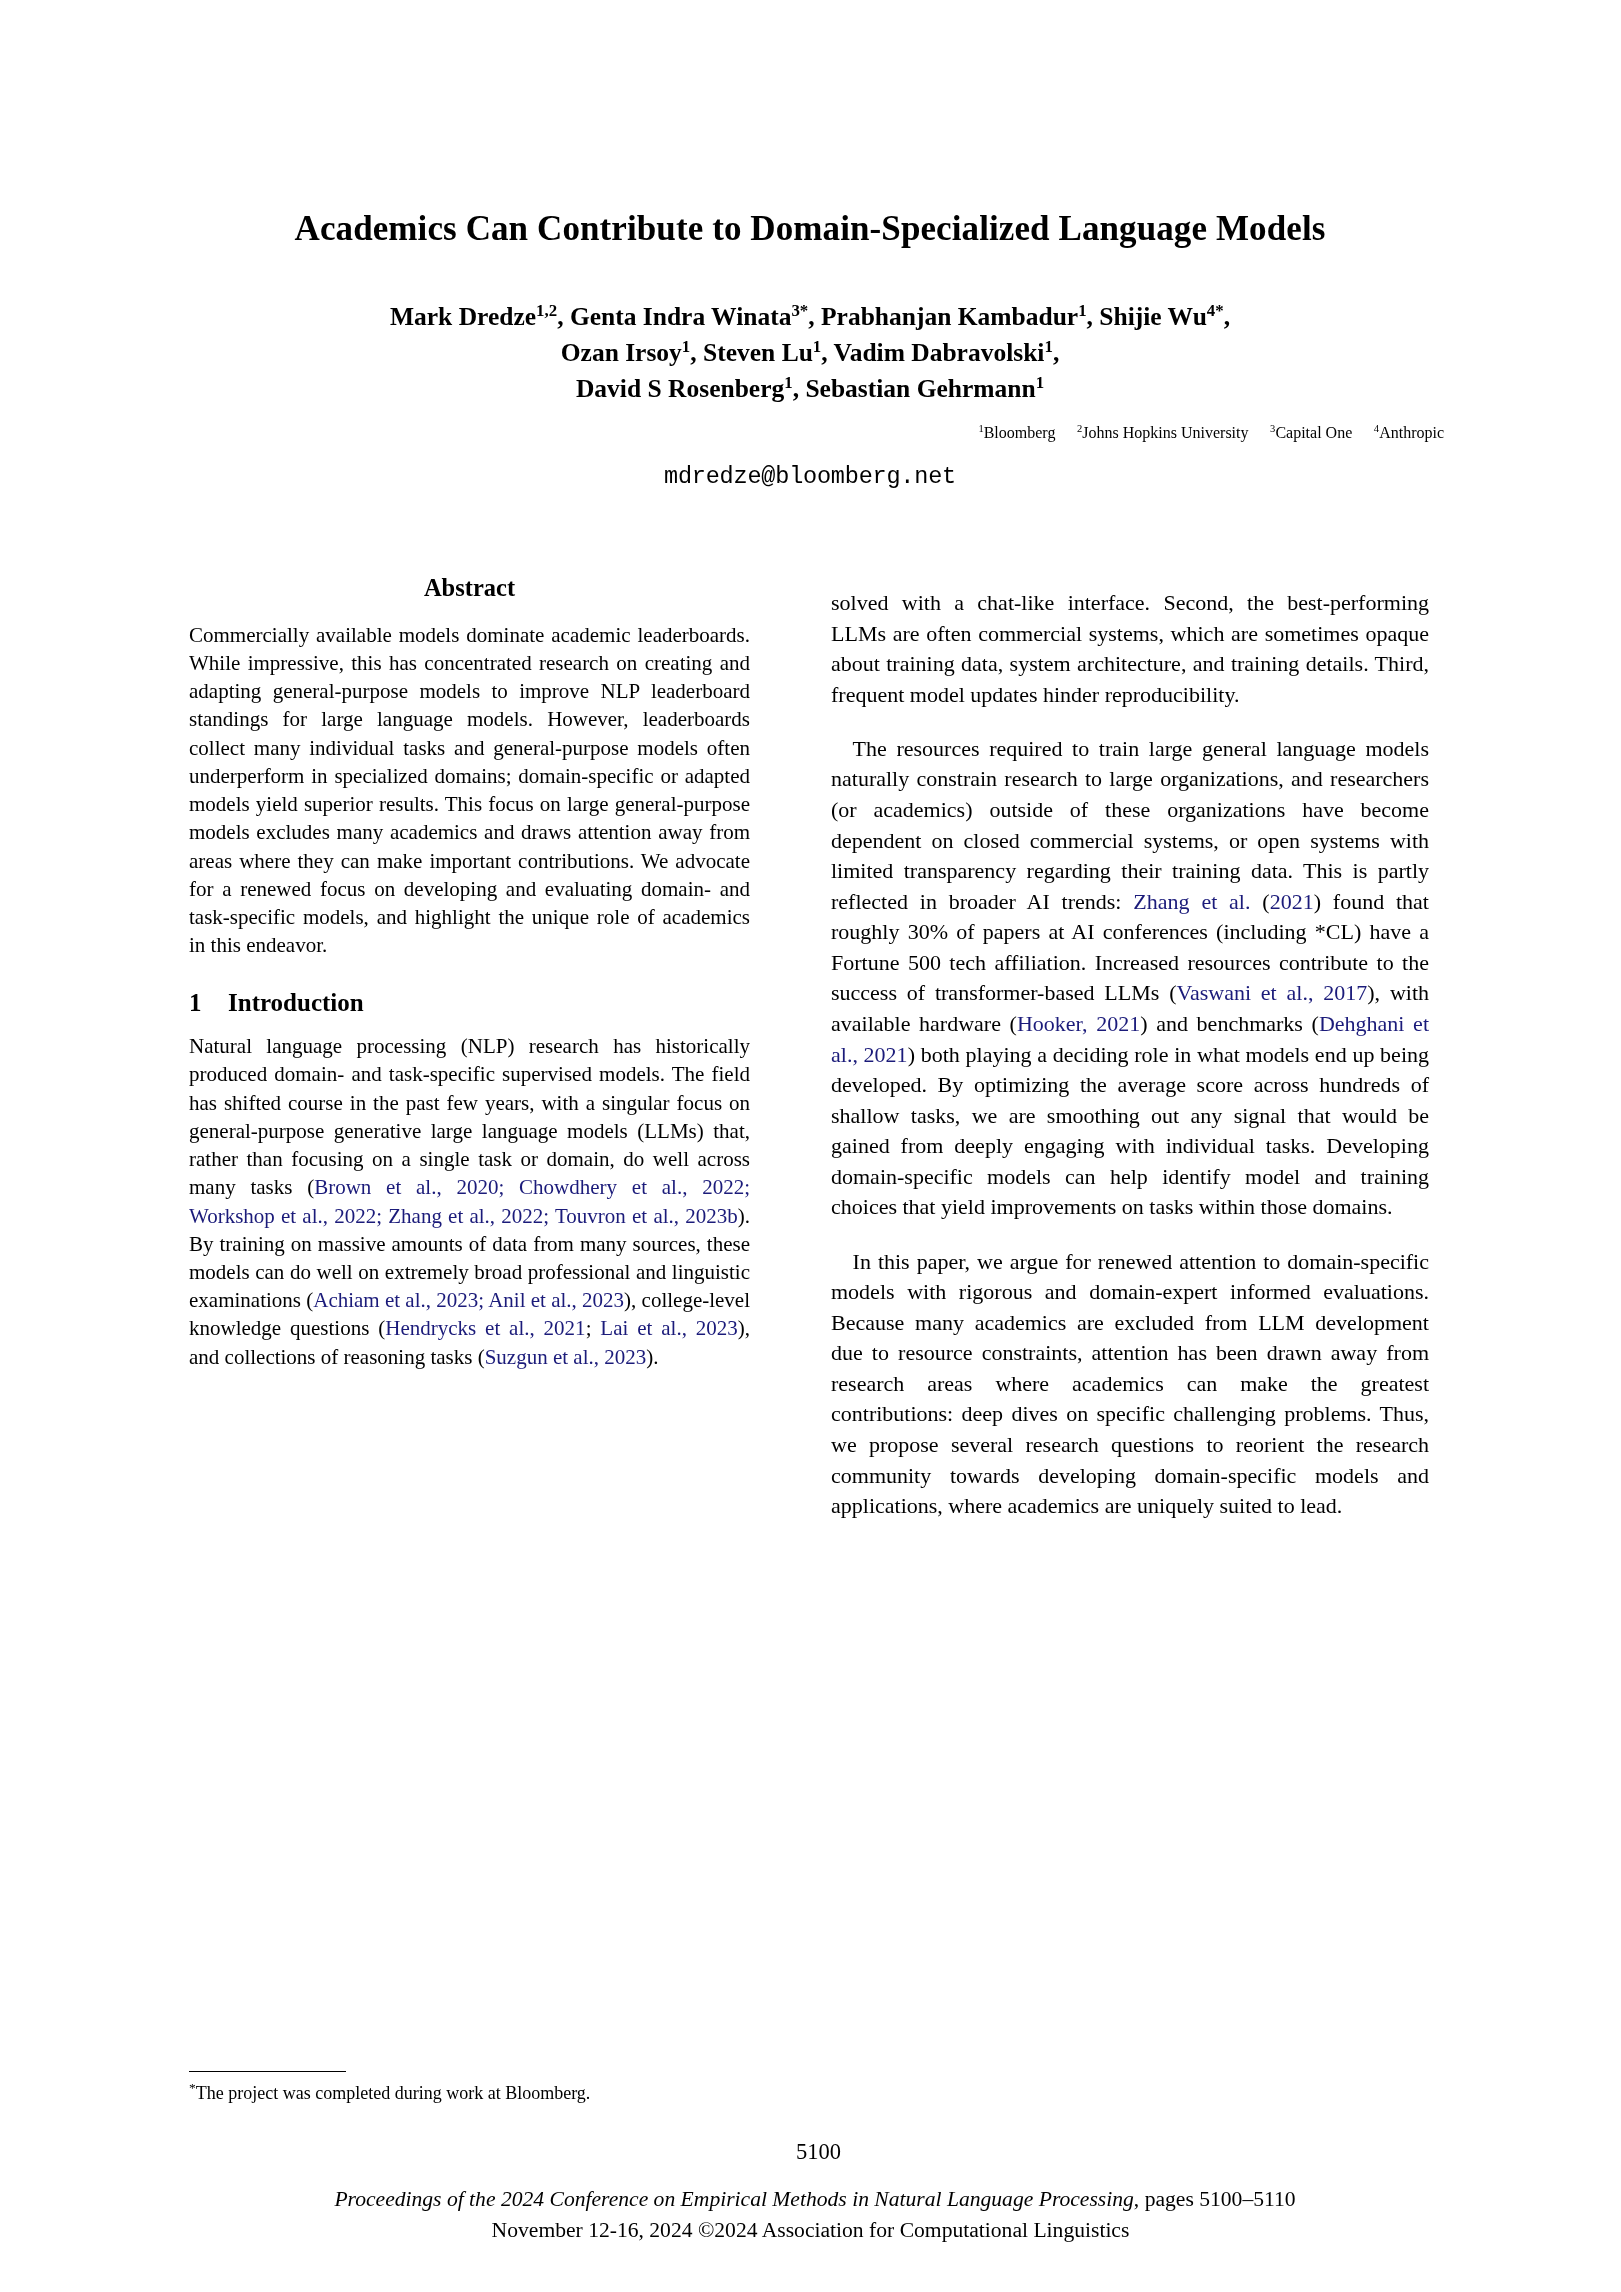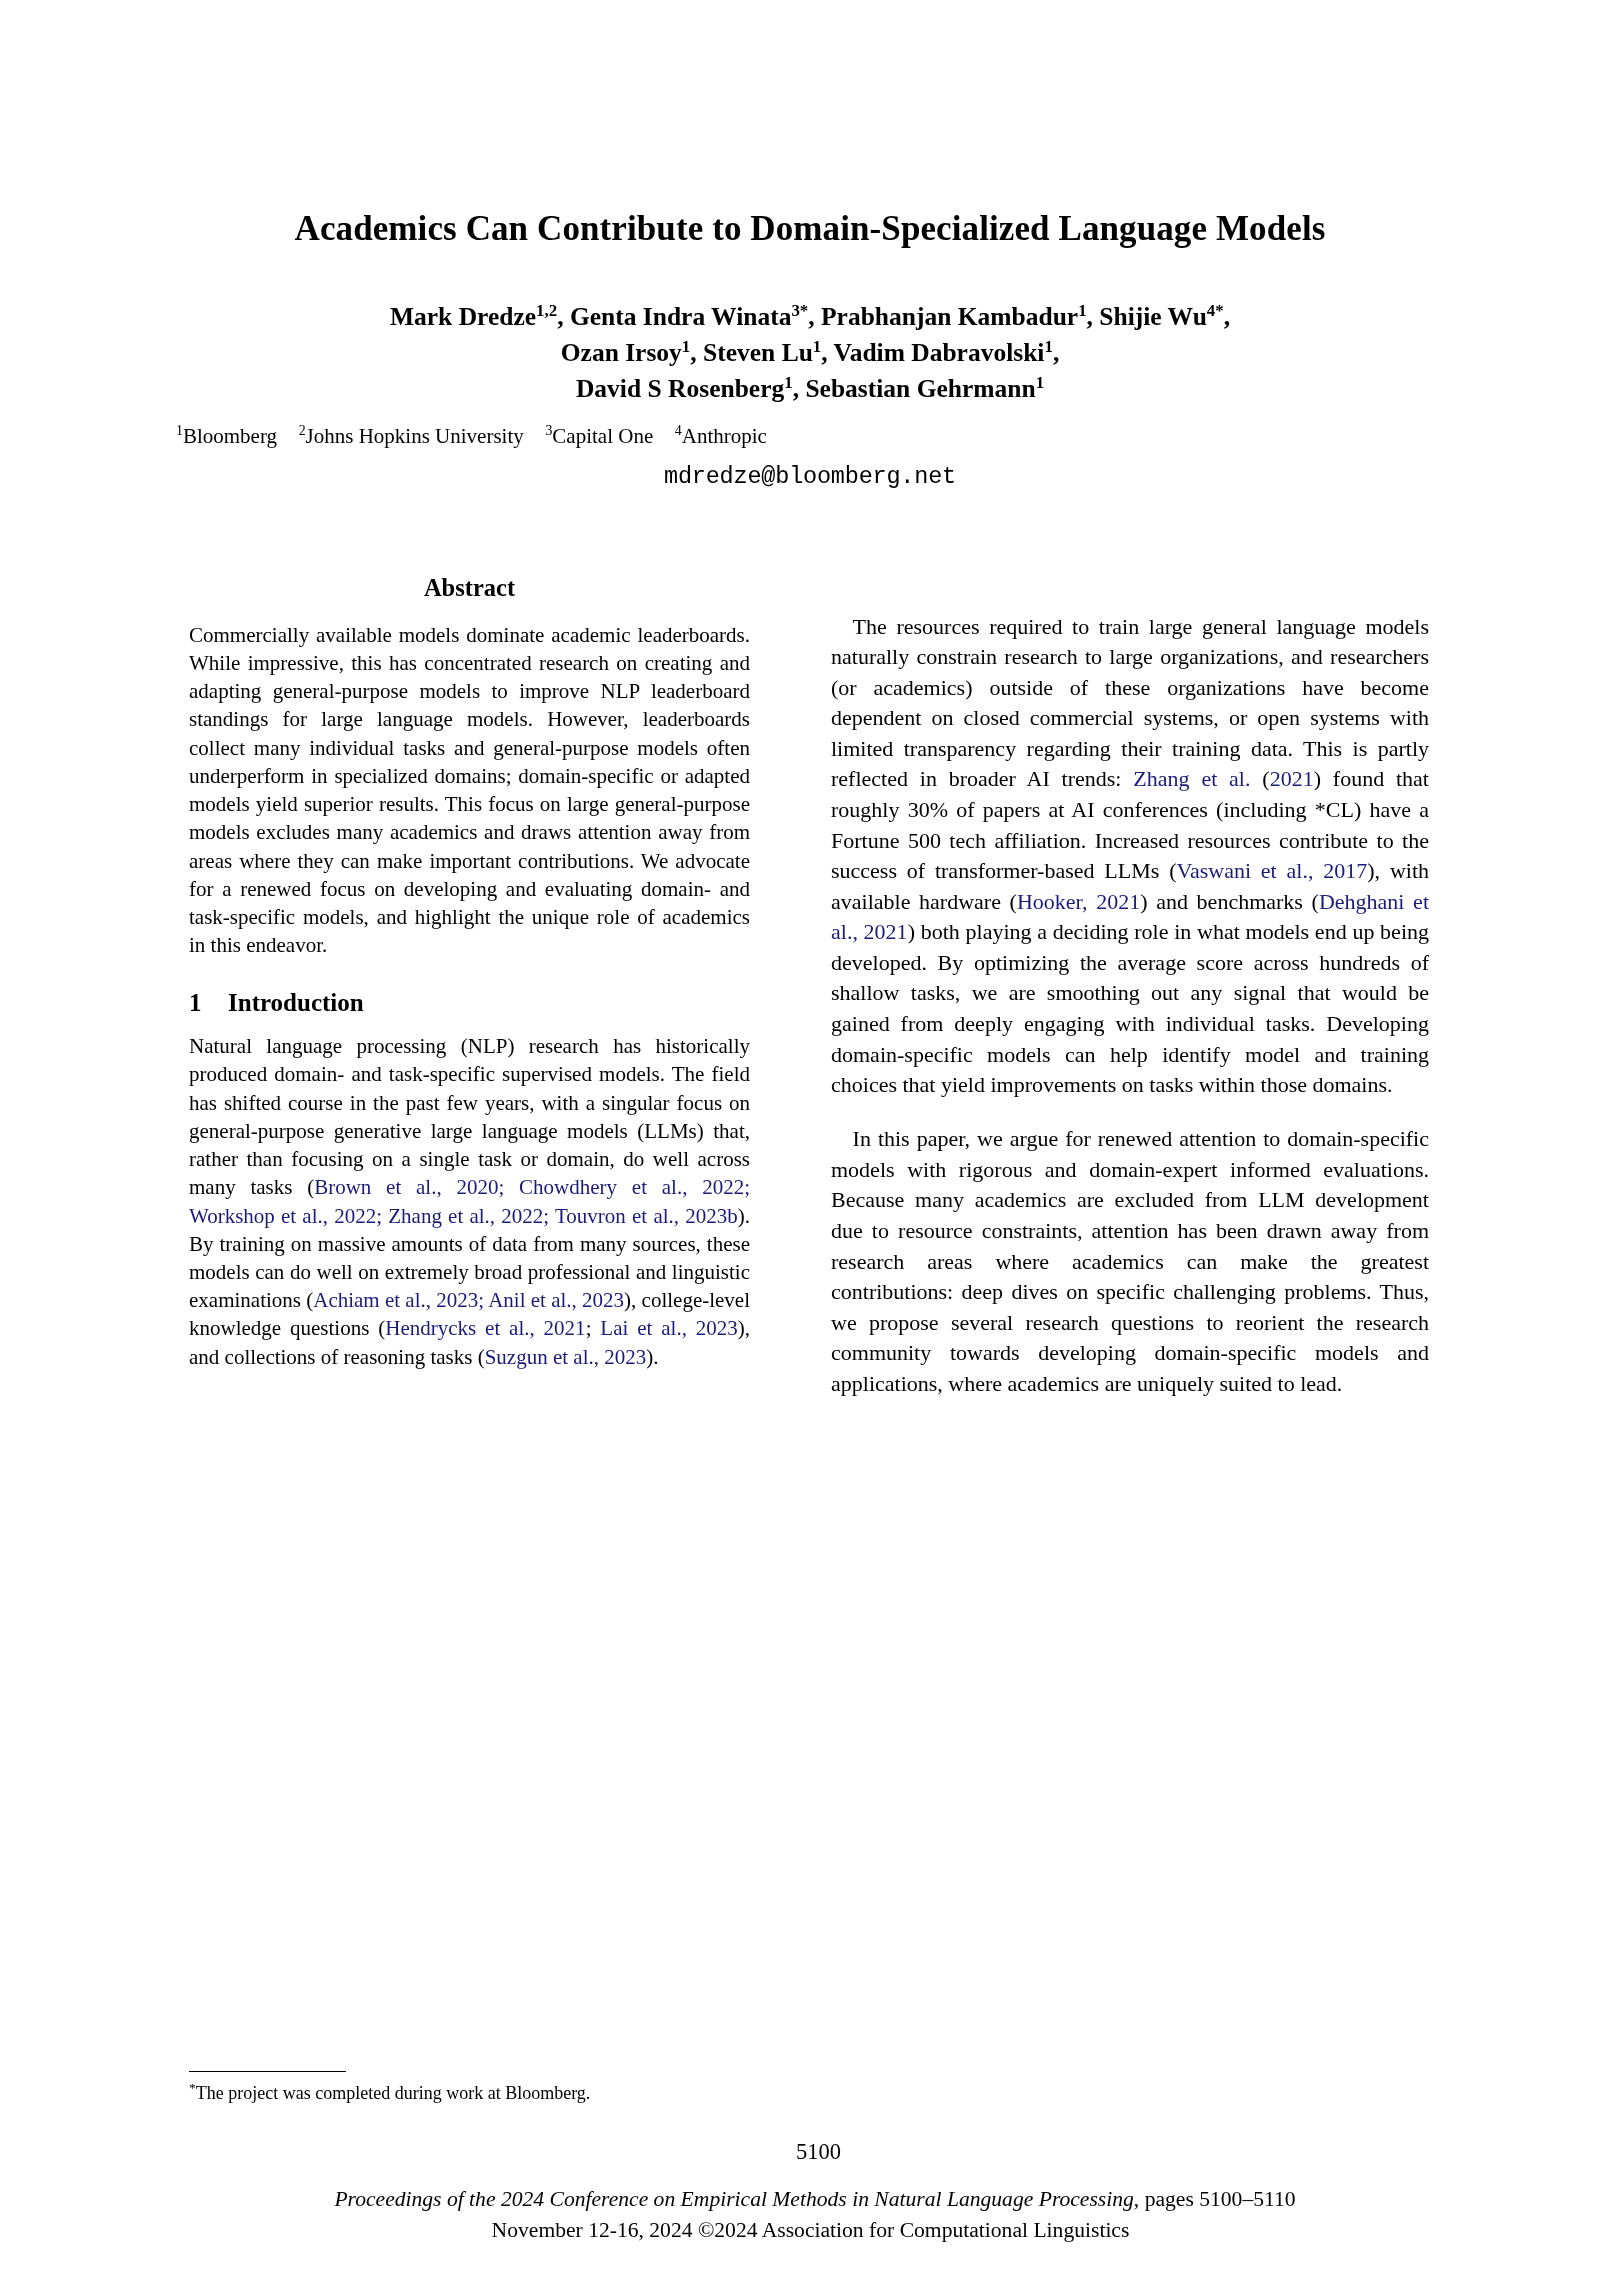--- a/index.html
+++ b/index.html
@@ -58,22 +58,22 @@
     vertical-align: super;
     line-height: 0;
     font-weight: normal;
   }
 
   .affils {
     position: absolute;
     left: 176px;
     top: 423px;
     width: 1268px;
-    text-align: left;
-    font-size: 21px;
+    text-align: right;
+    font-size: 16px;
     font-weight: normal;
     line-height: 1.25;
     white-space: nowrap;
   }
   .affils .gap { display: inline-block; width: 21.6px; }
 
   .email {
     position: absolute;
     left: 176px;
     top: 463px;
@@ -195,20 +195,21 @@
     <div class="abstract-head">Abstract</div>
     <p class="abstract-body">Commercially available models dominate academic leaderboards. While impressive, this has concentrated research on creating and adapting general-purpose models to improve NLP leaderboard standings for large language models. However, leaderboards collect many individual tasks and general-purpose models often underperform in specialized domains; domain-specific or adapted models yield superior results. This focus on large general-purpose models excludes many academics and draws attention away from areas where they can make important contributions. We advocate for a renewed focus on developing and evaluating domain- and task-specific models, and highlight the unique role of academics in this endeavor.</p>
 
     <h2 class="section"><span class="secnum">1</span><span>Introduction</span></h2>
 
     <p class="para noindent"><span>Natural language processing (NLP) research has historically produced domain- and task-specific supervised models. The field has shifted course in the past few years, with a singular focus on general-purpose generative large language models (LLMs) that, rather than focusing on a single task or domain, do well across many tasks (</span><span class="cite">Brown et al., 2020; Chowdhery et al., 2022; Workshop et al., 2022; Zhang et al., 2022; Touvron et al., 2023b</span><span>). By training on massive amounts of data from many sources, these models can do well on extremely broad professional and linguistic examinations (</span><span class="cite">Achiam et al., 2023; Anil et al., 2023</span><span>), college-level knowledge questions (</span><span class="cite">Hendrycks et al., 2021</span><span>; </span><span class="cite">Lai et al., 2023</span><span>), and collections of reasoning tasks (</span><span class="cite">Suzgun et al., 2023</span><span>).</span></p>
 
   </div>
 
   <div class="col col-right">
+    <p class="para noindent">solved with a chat-like interface. Second, the best-performing LLMs are often commercial systems, which are sometimes opaque about training data, system architecture, and training details. Third, frequent model updates hinder reproducibility.</p>
 
     <p class="para spaced"><span>The resources required to train large general language models naturally constrain research to large organizations, and researchers (or academics) outside of these organizations have become dependent on closed commercial systems, or open systems with limited transparency regarding their training data. This is partly reflected in broader AI trends: </span><span class="cite">Zhang et al.</span><span> (</span><span class="cite">2021</span><span>) found that roughly 30% of papers at AI conferences (including *CL) have a Fortune 500 tech affiliation. Increased resources contribute to the success of transformer-based LLMs (</span><span class="cite">Vaswani et al., 2017</span><span>), with available hardware (</span><span class="cite">Hooker, 2021</span><span>) and benchmarks (</span><span class="cite">Dehghani et al., 2021</span><span>) both playing a deciding role in what models end up being developed. By optimizing the average score across hundreds of shallow tasks, we are smoothing out any signal that would be gained from deeply engaging with individual tasks. Developing domain-specific models can help identify model and training choices that yield improvements on tasks within those domains.</span></p>
 
     <p class="para spaced">In this paper, we argue for renewed attention to domain-specific models with rigorous and domain-expert informed evaluations. Because many academics are excluded from LLM development due to resource constraints, attention has been drawn away from research areas where academics can make the greatest contributions: deep dives on specific challenging problems. Thus, we propose several research questions to reorient the research community towards developing domain-specific models and applications, where academics are uniquely suited to lead.</p>
   </div>
 
   <div class="footnote-rule"></div>
   <div class="footnote"><span class="fnmark">*</span><span>The project was completed during work at Bloomberg.</span></div>
 
   <div class="page-number">5100</div>

